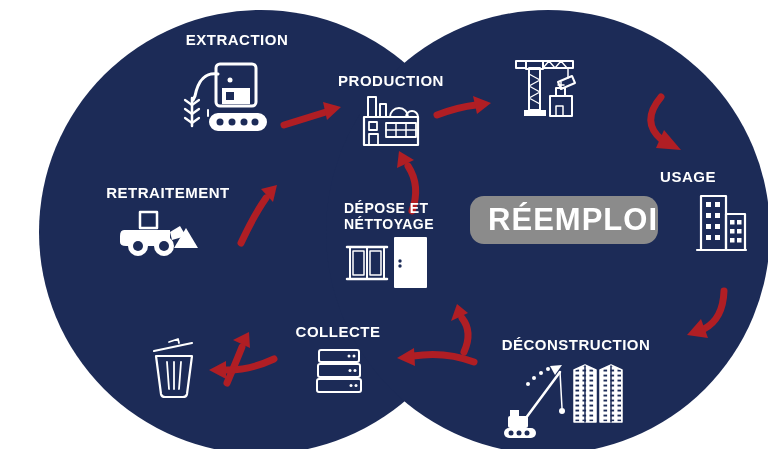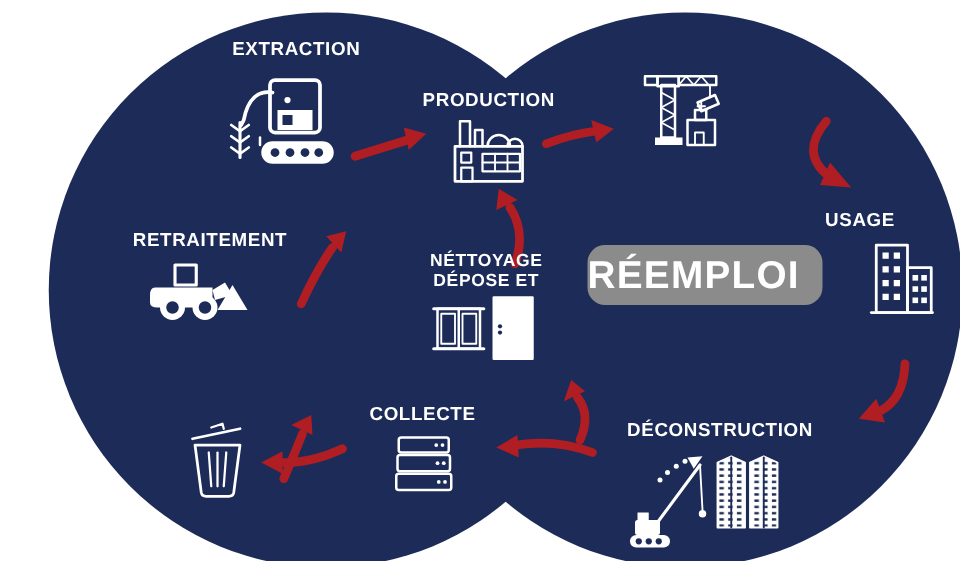--- a/index.html
+++ b/index.html
@@ -1,26 +1,26 @@
 <!DOCTYPE html>
 <html><head>
 <meta charset="utf-8">
 <style>
   html,body{margin:0;padding:0;background:#ffffff;}
   #stage{position:relative;width:768px;height:449px;overflow:hidden;background:#ffffff;
          font-family:"Liberation Sans",sans-serif;}
   #canvas{position:absolute;left:0;top:0;}
   .label{position:absolute;transform:translateX(-50%);color:#ffffff;
          font-weight:700;font-size:15px;line-height:1.15;letter-spacing:.5px;
-         white-space:nowrap;text-align:center;}
+         white-space:nowrap;}
   .label.small{font-size:14px;}
   .label .line{display:block;}
   #badge{position:absolute;left:470px;top:196px;width:188px;height:48px;
          background:#8b8b8b;border-radius:14px;display:flex;align-items:center;
-         justify-content:flex-start;}
+         justify-content:flex-end;}
   #badge span{color:#ffffff;font-weight:700;font-size:31px;letter-spacing:1px;}
 </style>
 </head>
 <body>
 
 <div id="stage">
 
   <svg id="canvas" width="768" height="449" viewBox="0 0 768 449">
     <defs>
       <pattern id="bwin" width="7" height="5" patternUnits="userSpaceOnUse">
@@ -220,21 +220,21 @@
     </g>
   </svg>
 
   <div class="label" style="left:237px;top:31px">EXTRACTION</div>
   <div class="label" style="left:391px;top:72px">PRODUCTION</div>
   <div class="label" style="left:688px;top:168px">USAGE</div>
   <div class="label" style="left:576px;top:336px">DÉCONSTRUCTION</div>
   <div class="label" style="left:338px;top:323px">COLLECTE</div>
   <div class="label" style="left:168px;top:184px">RETRAITEMENT</div>
   <div class="label small" style="left:389px;top:200px">
+    <span class="line">DÉPOSE ET</span>
     <span class="line">NÉTTOYAGE</span>
-    <span class="line">DÉPOSE ET</span>
   </div>
 
   <div id="badge">
     <span>RÉEMPLOI</span>
   </div>
 
 </div>
 
 </body></html>

